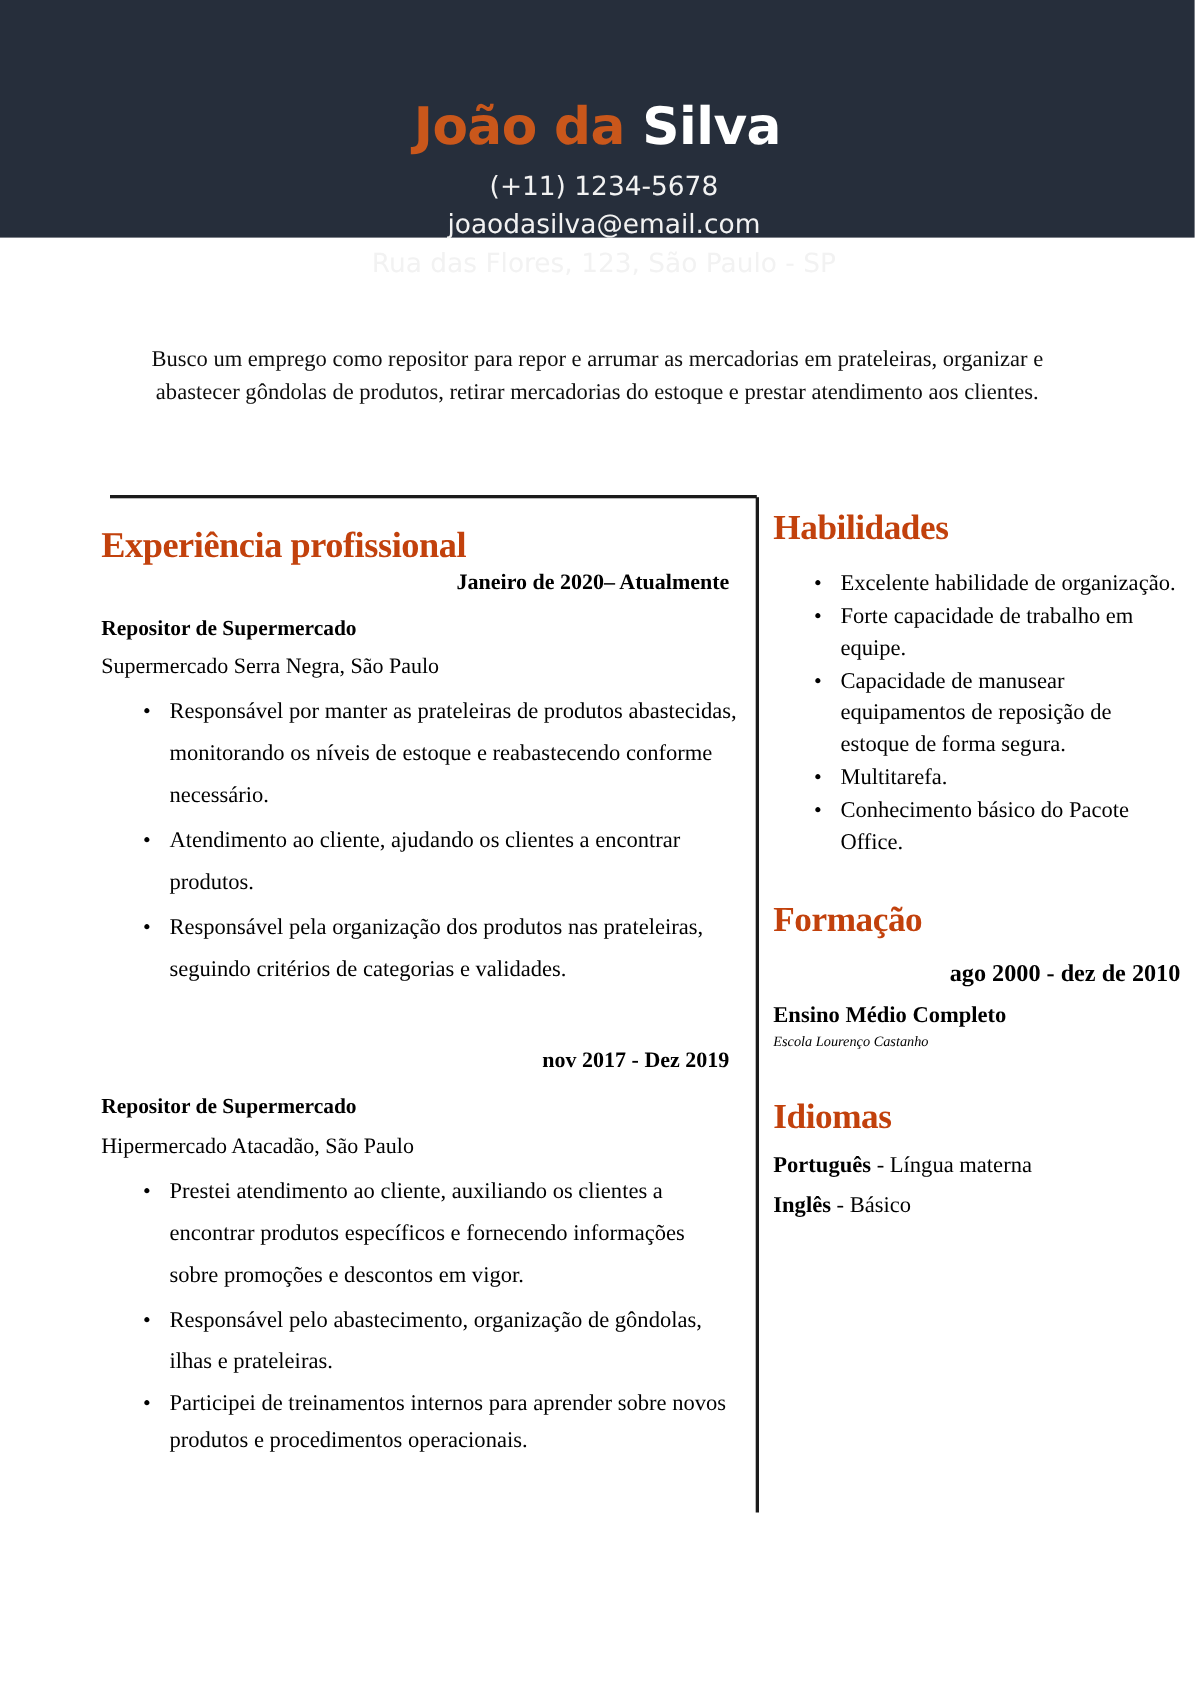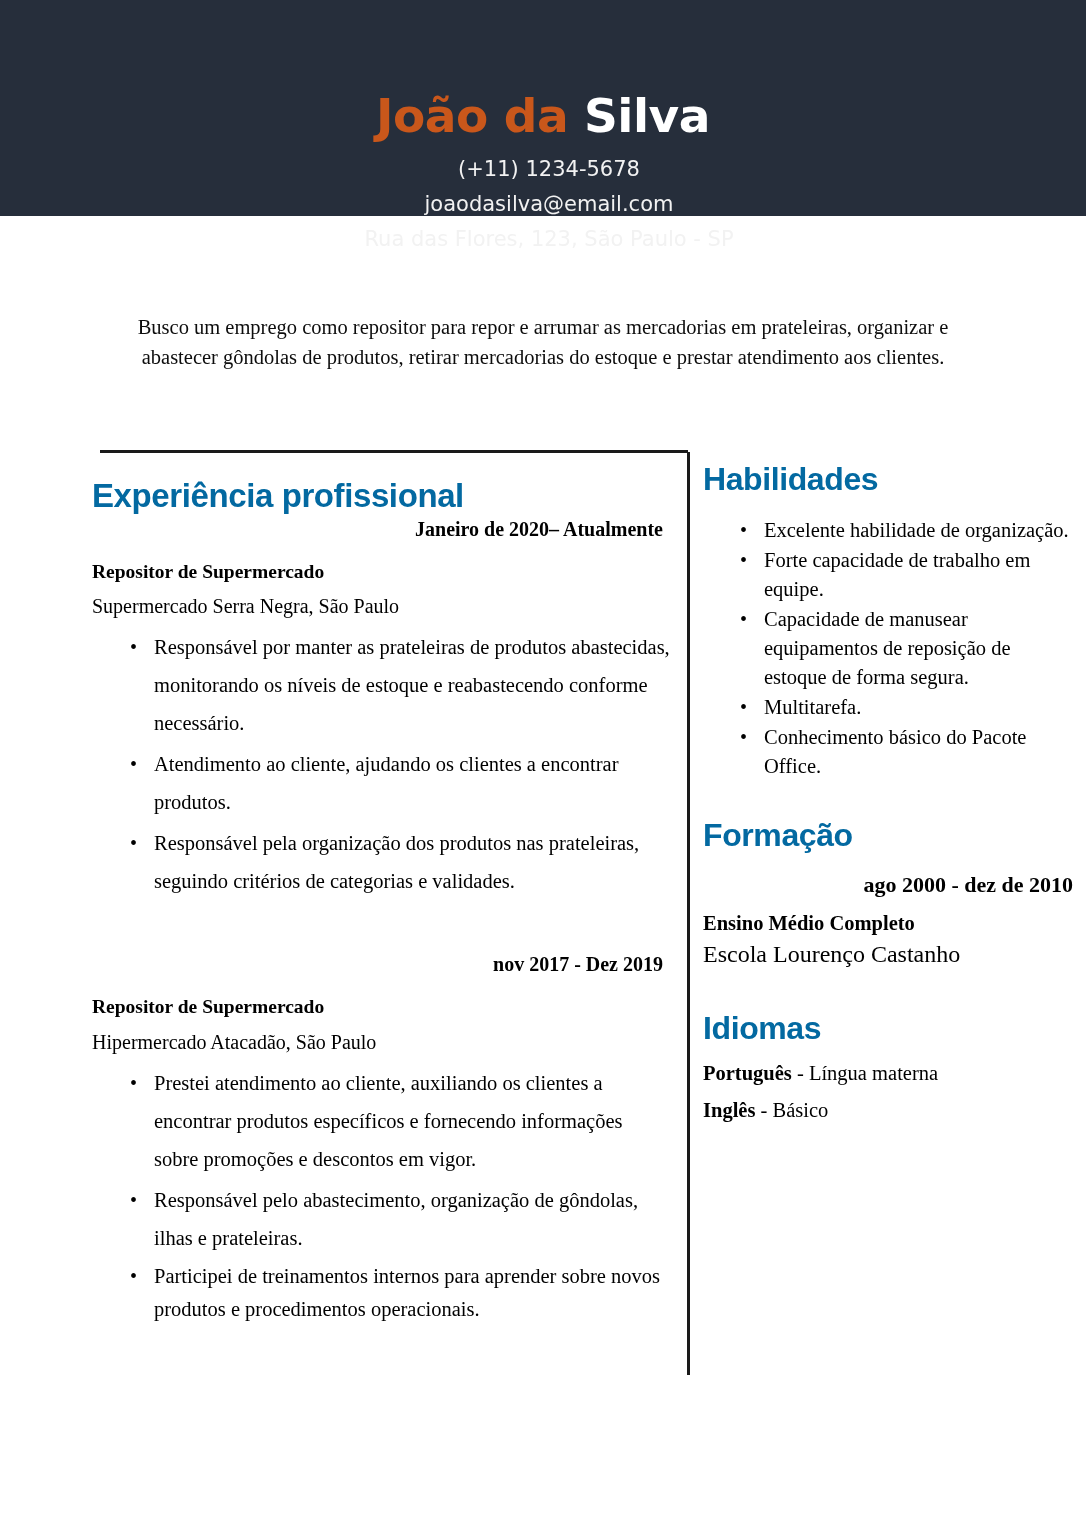--- a/index.html
+++ b/index.html
@@ -40,21 +40,21 @@
   }
   .name .first {
     color: #C9571B;
   }
   .name .last {
     color: #FFFFFF;
   }
   .contact-line {
     font-family: "DejaVu Sans", "Liberation Sans", sans-serif;
     font-weight: normal;
-    font-size: 21px;
+    font-size: 24px;
     line-height: 35px;
     color: #F2F2F2;
     white-space: nowrap;
     padding-left: 12px;
   }
   .contact-block {
     margin-top: 12px;
   }
 
   
@@ -95,26 +95,26 @@
     width: 578px;
   }
   .col-right {
     position: absolute;
     left: 703px;
     top: 462px;
     width: 370px;
   }
 
   .section-title {
-    font-family: Liberation Sans, sans-serif;
+    font-family: Liberation Serif, serif;
     font-weight: bold;
     font-size: 33px;
     line-height: 1.12;
     letter-spacing: -0.4px;
-    color: #0369a1;
+    color: #c2410c;
     margin: 0;
   }
   .col-right .section-title {
     font-size: 32px;
   }
 
   
   .job {
     margin-top: 2px;
   }
@@ -201,23 +201,24 @@
     white-space: nowrap;
     margin-top: 18px;
   }
   .edu-degree {
     font-weight: bold;
     font-size: 20.5px;
     line-height: 1.25;
     margin-top: 13px;
   }
   .edu-school {
-    font-size: 24px;
+    font-size: 13px;
     line-height: 1.25;
     margin-top: 2px;
+    font-style: italic;
   }
 
   .lang-list {
     margin-top: 14px;
   }
   .lang-row {
     font-size: 20.5px;
     line-height: 1.25;
     margin-top: 12px;
   }

